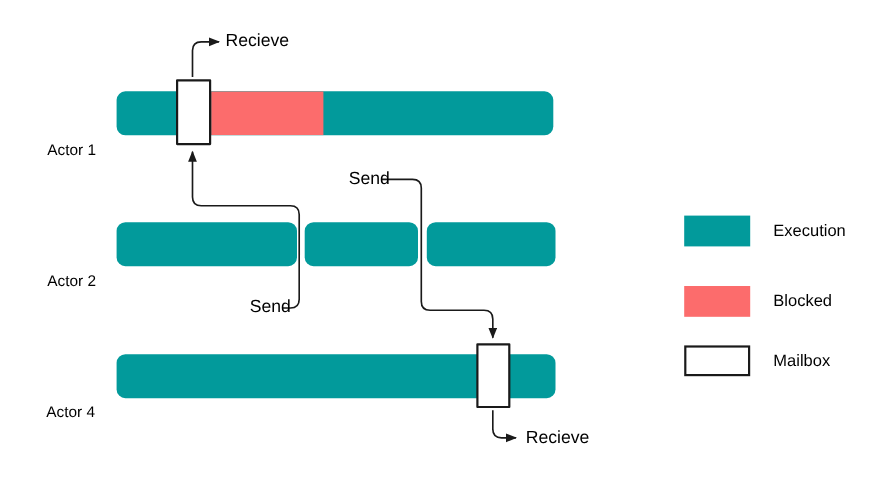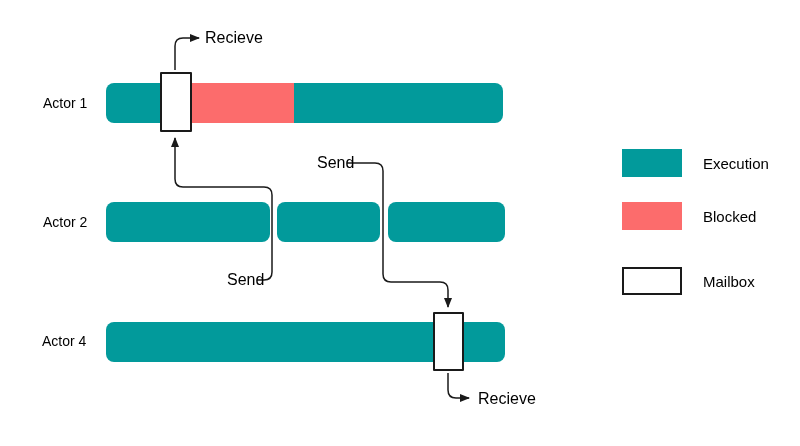--- a/index.html
+++ b/index.html
@@ -10,20 +10,21 @@
     background: var(--background, #ffffff);
     font-family: "Liberation Sans", sans-serif;
     overflow: hidden;
   }
   .actor-label {
     position: absolute;
     font-size: 14px;
     line-height: 16px;
     color: var(--text, #000);
     white-space: nowrap;
+    margin-top: 33px;
   }
   .bar {
     position: absolute;
     height: 40px;
     border-radius: 8px;
     background: var(--execution, #029a9b);
   }
   .bar-segmented { overflow: hidden; }
   .blocked-seg {
     position: absolute;
@@ -50,21 +51,21 @@
     left: 0; top: 0;
     width: 800px; height: 446px;
     pointer-events: none;
   }
   .arrow-path {
     fill: none;
     stroke: var(--line, #1a1a1a);
     stroke-width: 1.5;
   }
   .legend { position: absolute; left: 622px; top: 149px; width: 170px; }
-  .legend-row { position: absolute; left: 0; height: 28px; }
+  .legend-row { position: absolute; left: 0; height: 28px; margin-top: 47px; }
   .legend-swatch {
     position: absolute;
     left: 0; top: 0;
     width: 60px; height: 28px;
     box-sizing: border-box;
   }
   .legend-swatch.bordered { border: 2px solid var(--line, #1a1a1a); }
   .legend-label {
     position: absolute;
     left: 81px;
@@ -113,21 +114,21 @@
   <div class="annot" style="left:205px; top:31px;">Recieve</div>
   <div class="annot" style="left:227px; top:273px;">Send</div>
   <div class="annot" style="left:317px; top:156px;">Send</div>
   <div class="annot" style="left:478px; top:392px;">Recieve</div>
 
   <div class="legend">
     <div class="legend-row" style="top:0px; width:170px;">
       <div class="legend-swatch" style="background: rgb(2, 154, 155);"></div>
       <div class="legend-label">Execution</div>
     </div>
-    <div class="legend-row" style="top:53px; width:170px;text-align:center;">
+    <div class="legend-row" style="top:64px; width:170px;text-align:center;">
       <div class="legend-swatch" style="background: rgb(252, 108, 108);"></div>
       <div class="legend-label">Blocked</div>
     </div>
     <div class="legend-row" style="top:118px; width:170px;">
       <div class="legend-swatch bordered" style="background: rgb(255, 255, 255);"></div>
       <div class="legend-label">Mailbox</div>
     </div>
   </div>
 
 </div>

